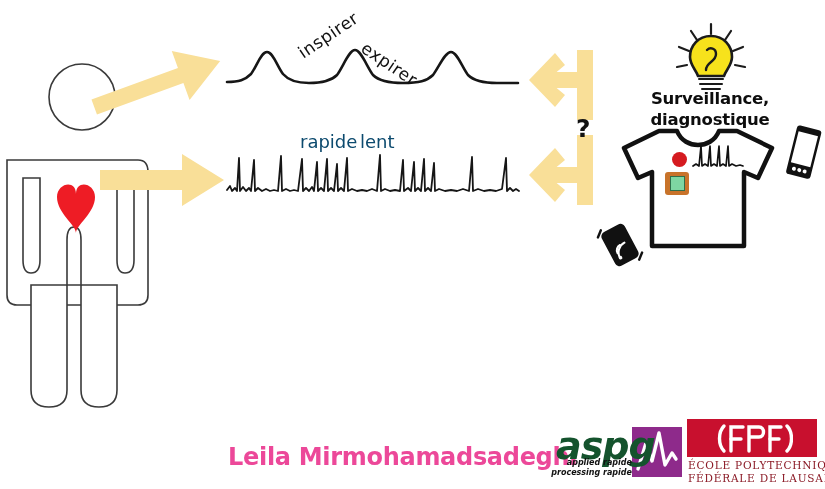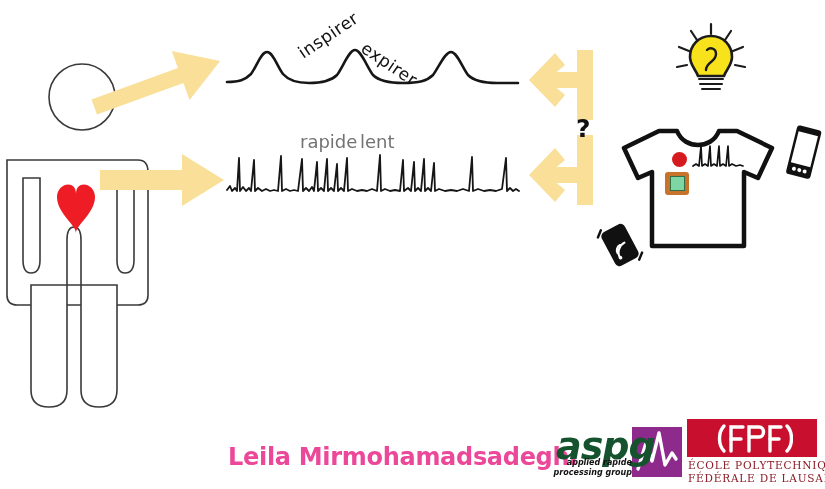--- a/index.html
+++ b/index.html
@@ -25,21 +25,21 @@
     font-family: "DejaVu Sans", sans-serif;
     font-size: 17px;
     color: #111111;
     white-space: nowrap;
     letter-spacing: 0.5px;
   }
   .lbl-ecg {
     position: absolute;
     font-family: "DejaVu Sans", sans-serif;
     font-size: 18px;
-    color: #737373;
+    color: #0c4a6e;
     white-space: nowrap;
   }
   .surv-text {
     position: absolute;
     font-family: "DejaVu Sans", sans-serif;
     font-weight: bold;
     font-size: 16.5px;
     color: #0d0d0d;
     line-height: 1.28;
     text-align: center;
@@ -233,20 +233,24 @@
     </g>
     <path d="M 43 14 C 30 14 22 24 22 35 C 22 43 28 48 30 54 L 56 54 C 58 48 64 43 64 35 C 64 24 56 14 43 14 Z" fill="#F7E21C" stroke="#1b1b1b" stroke-width="2.6" stroke-linejoin="round"></path>
     <path d="M 38 48 C 38 40 48 40 48 32 C 48 26 42 25 39 28" fill="none" stroke="#1b1b1b" stroke-width="2.4" stroke-linecap="round"></path>
     <g stroke="#1b1b1b" stroke-width="2" stroke-linecap="round">
       <line x1="31" y1="57" x2="55" y2="57"></line>
       <line x1="32" y1="62" x2="54" y2="62"></line>
       <line x1="34" y1="67" x2="52" y2="67"></line>
     </g>
   </svg>
 
+  <div class="surv-text" style="left:620px; top:88px;">
+    <div>Surveillance,</div>
+    <div>diagnostique</div>
+  </div>
 
   <svg class="abs" style="left:614px; top:126px; width:180px; height:125px;" viewBox="0 0 180 125">
     <path d="M 63 5 L 45 5 L 10 22 L 24 52 L 38 46 L 38 120 L 130 120 L 130 46 L 144 52 L 158 22 L 123 5 L 105 5
              C 101 15 92 19 84 19 C 76 19 67 15 63 5 Z" fill="#ffffff" stroke="#111111" stroke-width="4.5" stroke-linejoin="round"></path>
   </svg>
 
   <div class="abs" style="left:672px; top:152px; width:15px; height:15px; border-radius:50%; background:#D51B20;"></div>
 
   <div class="abs" style="left:665px; top:172px; width:24px; height:23px; background:#C8732A; border-radius:3px;
               display:flex; align-items:center; justify-content:center;">
@@ -285,21 +289,21 @@
   <div class="author" style="left:228px; top:443px;">Leila Mirmohamadsadeghi</div>
 
   <div class="aspg-wrap" style="left:556px; top:418px; width:125px; height:64px;">
     <div class="aspg-square" style="left:76px; top:9px; width:50px; height:50px;"></div>
     <svg class="abs" style="left:76px; top:9px; width:50px; height:50px;" viewBox="0 0 50 50">
       <path d="M 6 42 L 14 16 L 20 34 L 27 6 L 33 38 L 40 26 L 44 32" fill="none" stroke="#ffffff" stroke-width="3.4" stroke-linecap="round" stroke-linejoin="round"></path>
     </svg>
     <div class="aspg-word" style="left:0px; top:6px;">aspg</div>
     <div class="aspg-sub" style="left:-6px; top:40px; width:82px;">
       <div>applied rapide</div>
-      <div>processing group</div>
+      <div>processing rapide</div>
     </div>
   </div>
 
   <div class="abs" style="left:687px; top:419px; width:130px; height:62px;">
     <div class="epfl-block" style="left:0px; top:0px; width:130px; height:38px;"></div>
     <svg class="abs" style="left:28px; top:3px; width:78px; height:33px;" viewBox="0 0 78 33">
       <g fill="none" stroke="#ffffff" stroke-width="3.4" stroke-linecap="round">
 
         <path d="M 9 4 C 3 10 3 23 9 29"></path>
         <path d="M 16 29 L 16 5 L 28 5"></path>

